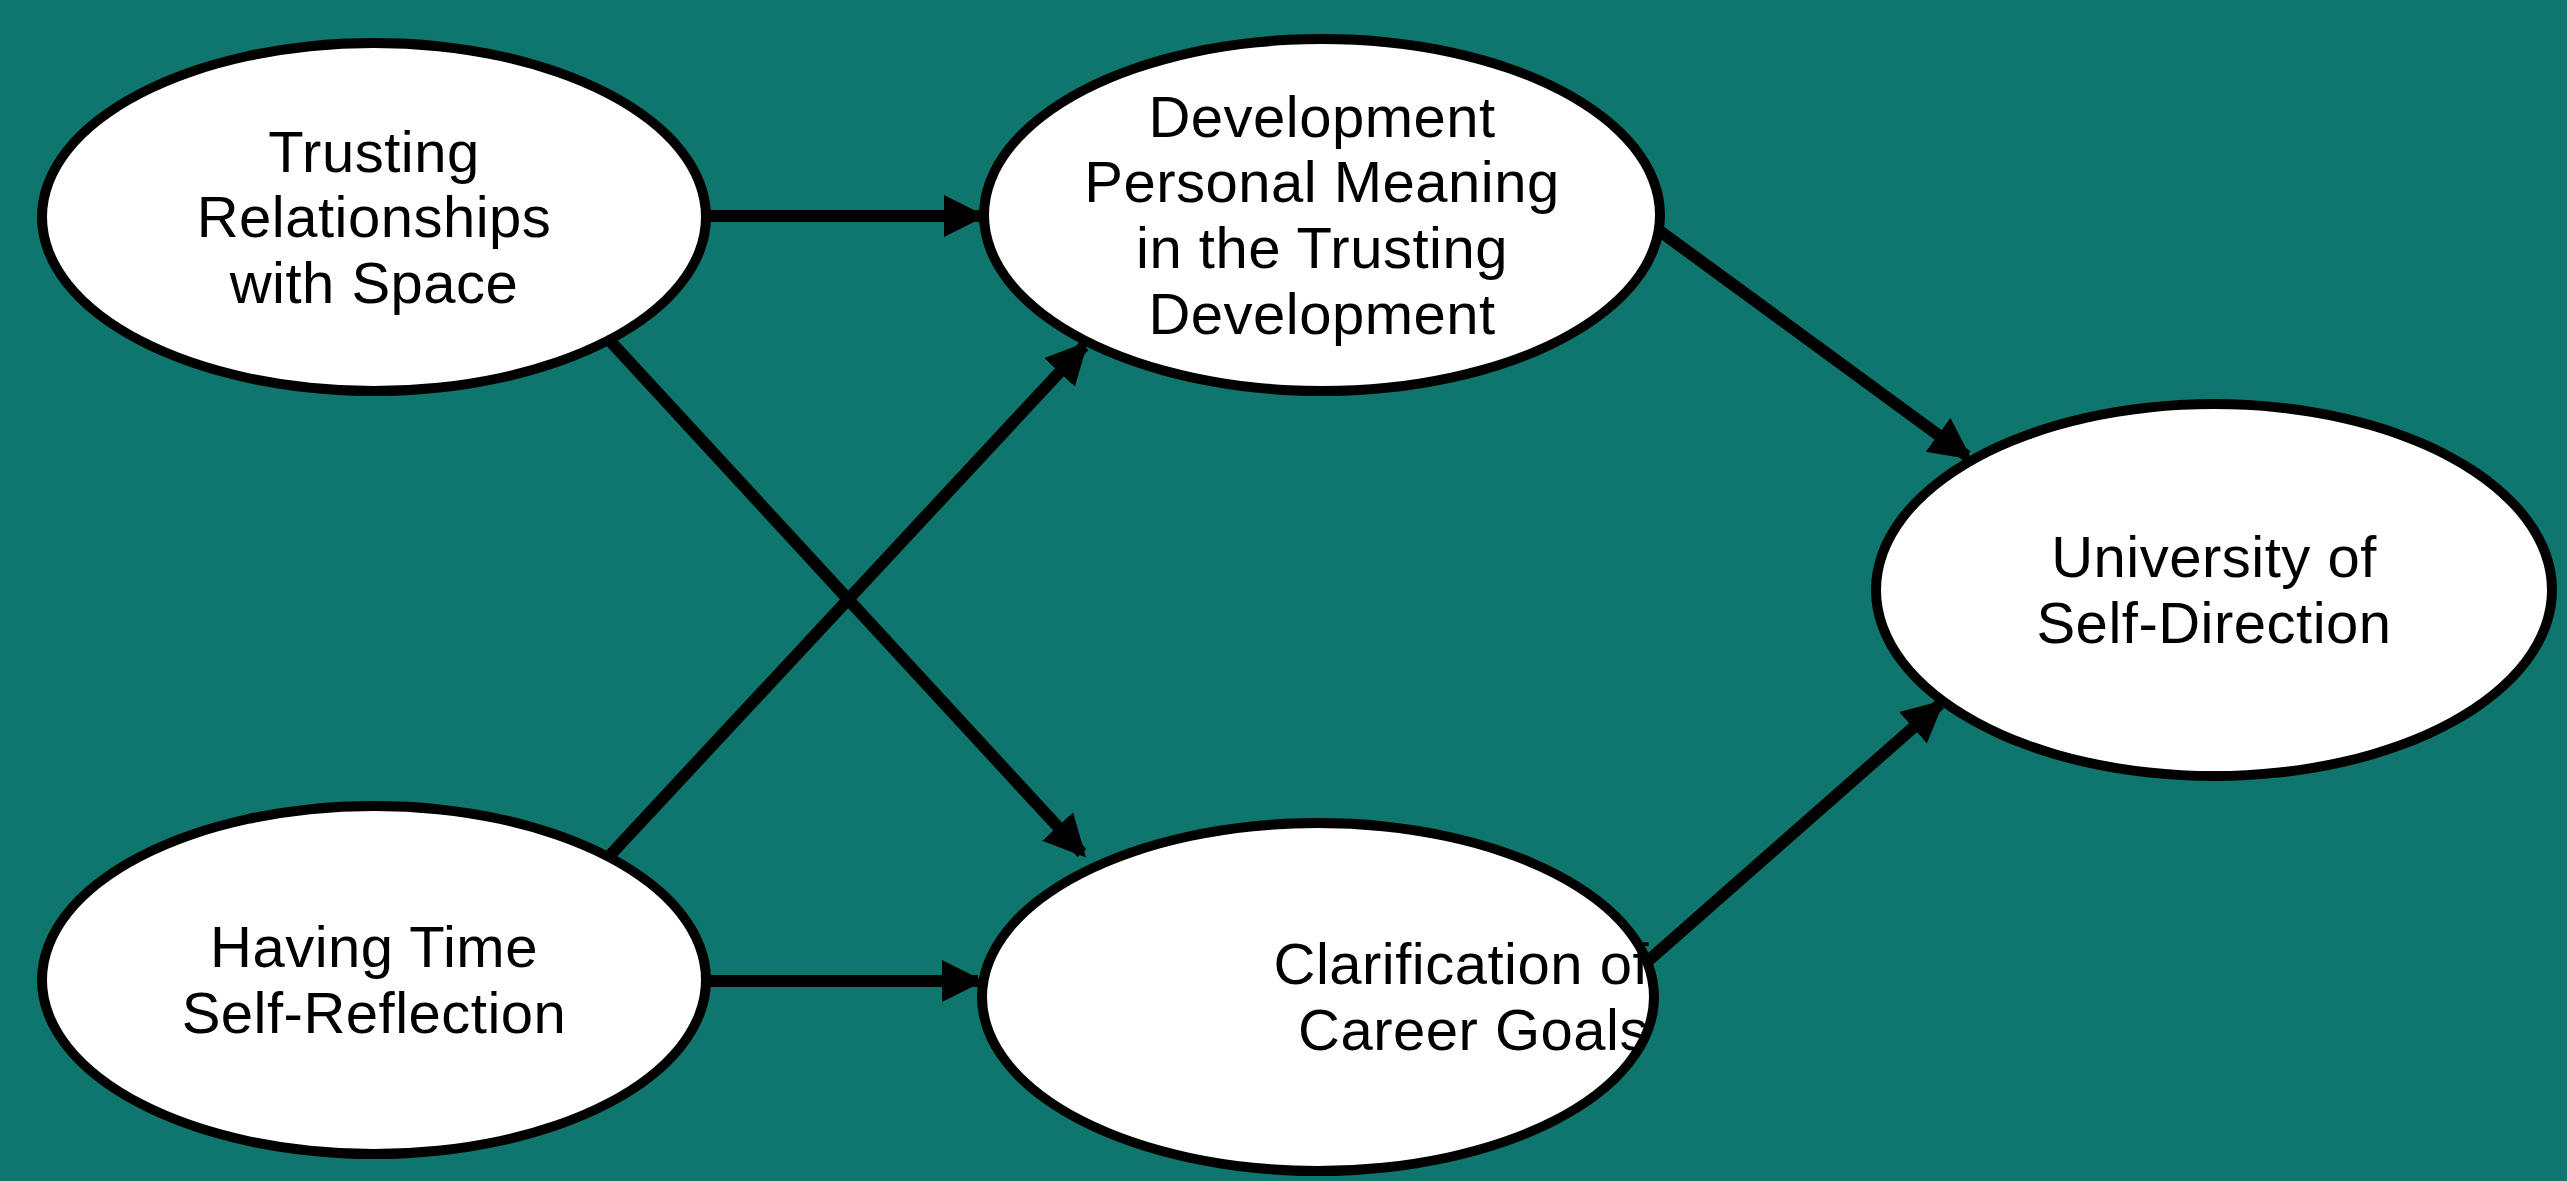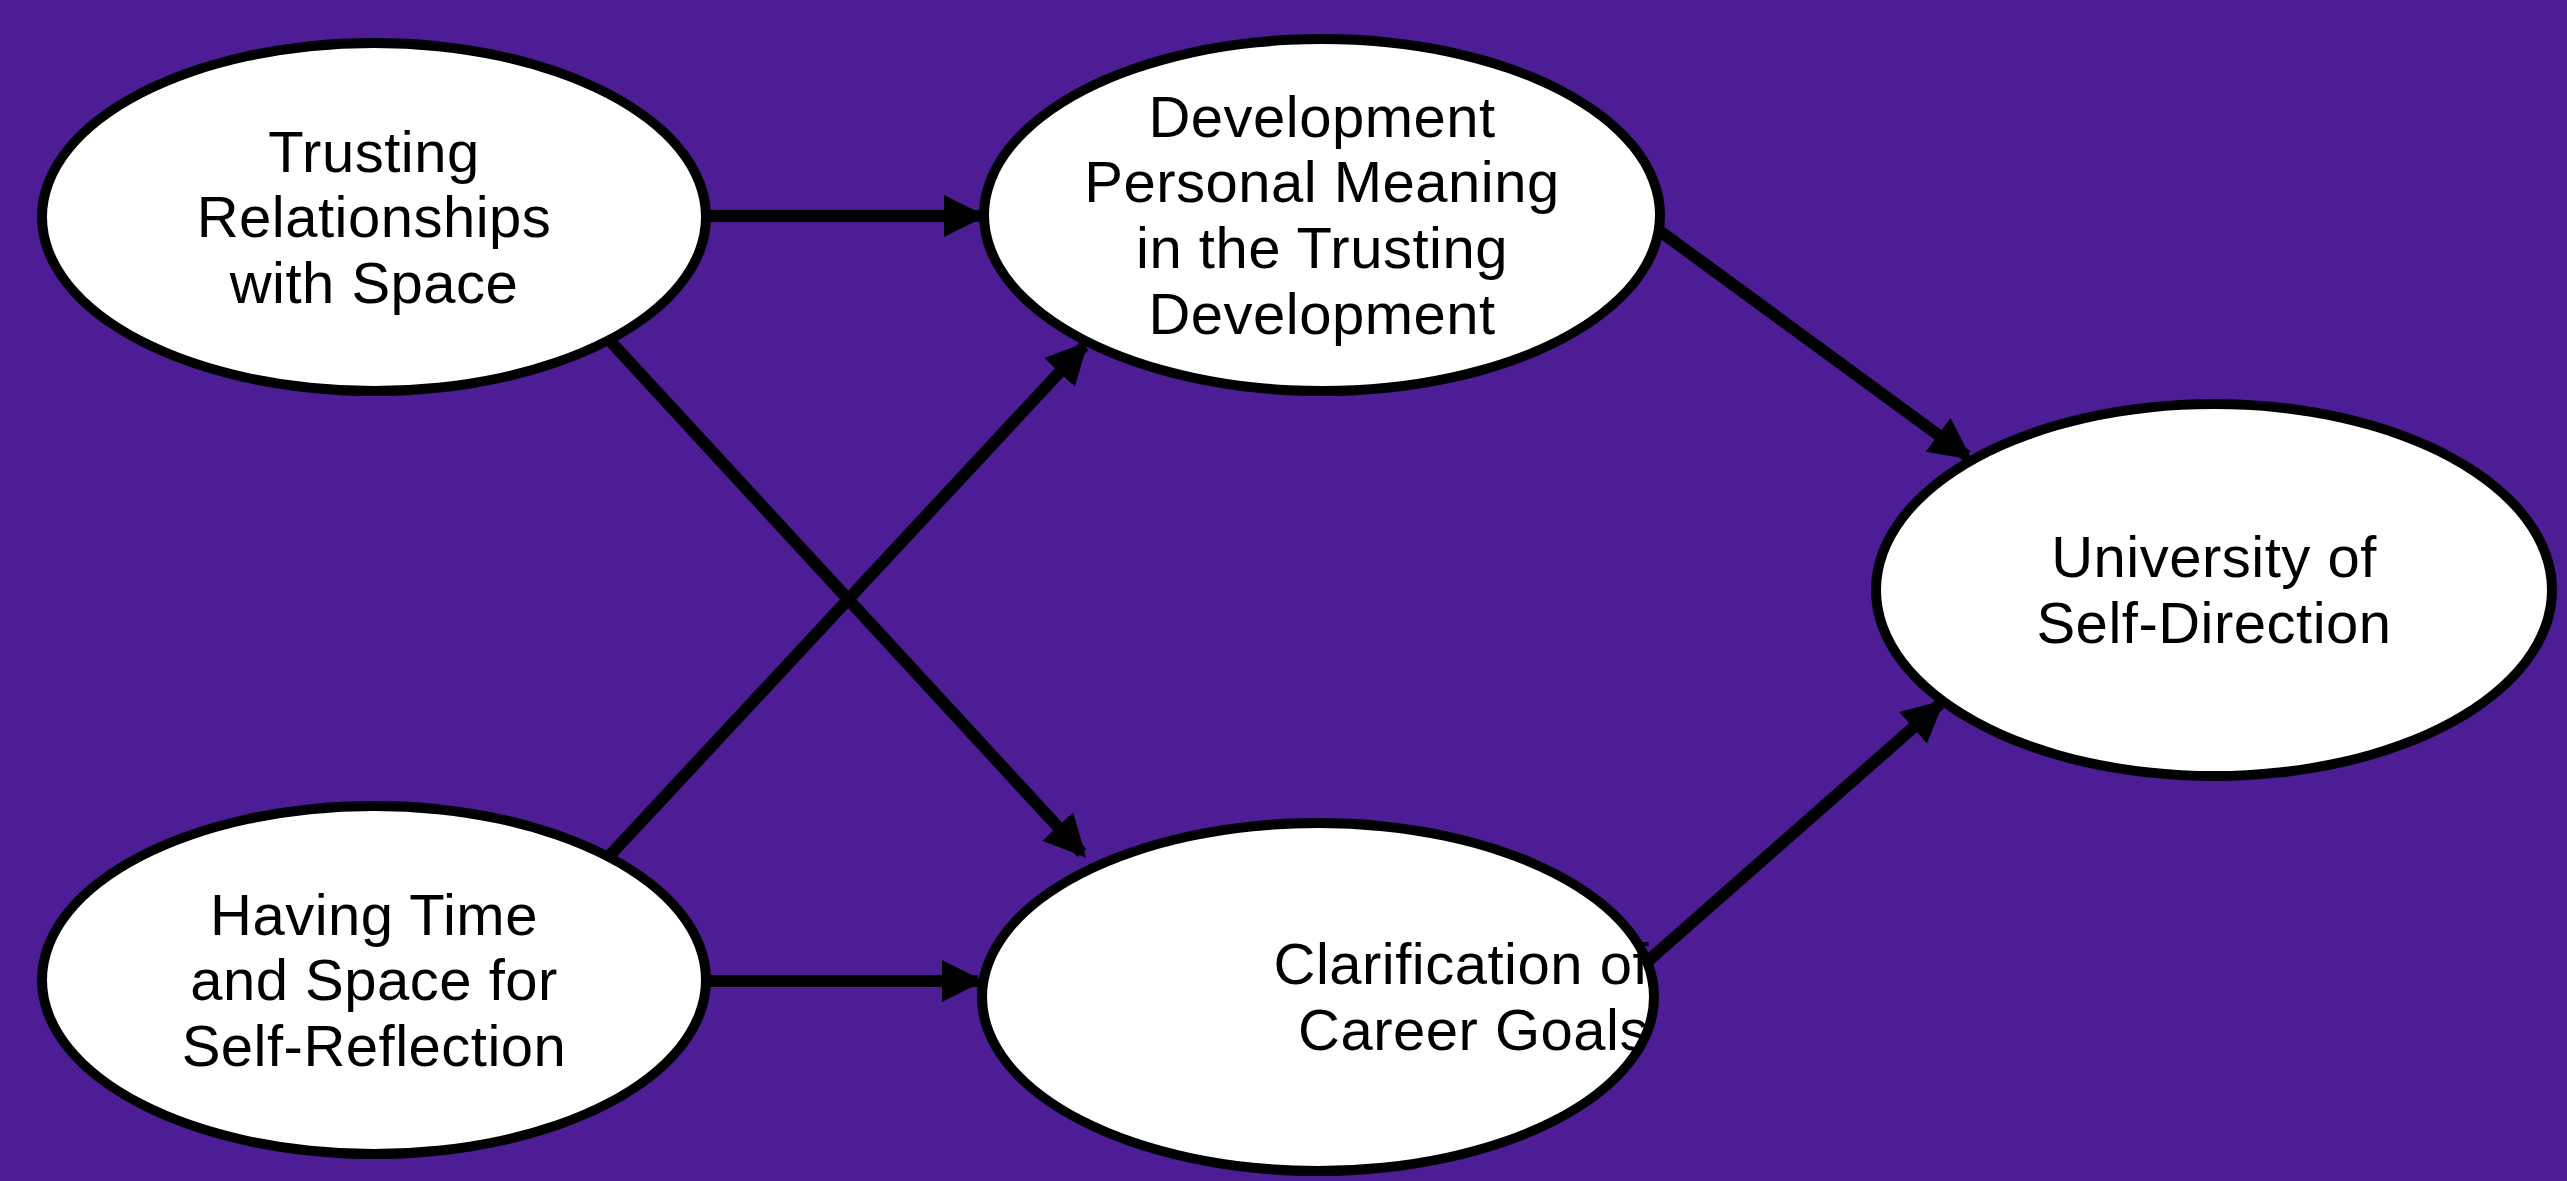--- a/index.html
+++ b/index.html
@@ -4,21 +4,21 @@
 <style>
   html, body {
     margin: 0;
     padding: 0;
     background: #ffffff;
   }
   .canvas {
     position: relative;
     width: 2567px;
     height: 1181px;
-    background: #4c1d95;
+    background: #0f766e;
     overflow: hidden;
     font-family: "Liberation Sans", sans-serif;
   }
   .edges-layer {
     position: absolute;
     left: 0;
     top: 0;
     z-index: 1;
   }
   .edge {
@@ -79,21 +79,20 @@
   </svg>
 
   <div class="node node-trusting">
     <span class="line">Trusting</span>
     <span class="line">Relationships</span>
     <span class="line">with Space</span>
   </div>
 
   <div class="node node-having">
     <span class="line">Having Time</span>
-    <span class="line">and Space for</span>
     <span class="line">Self-Reflection</span>
   </div>
 
   <div class="node node-discovering">
     <span class="line">Development</span>
     <span class="line">Personal Meaning</span>
     <span class="line">in the Trusting</span>
     <span class="line">Development</span>
   </div>
 

